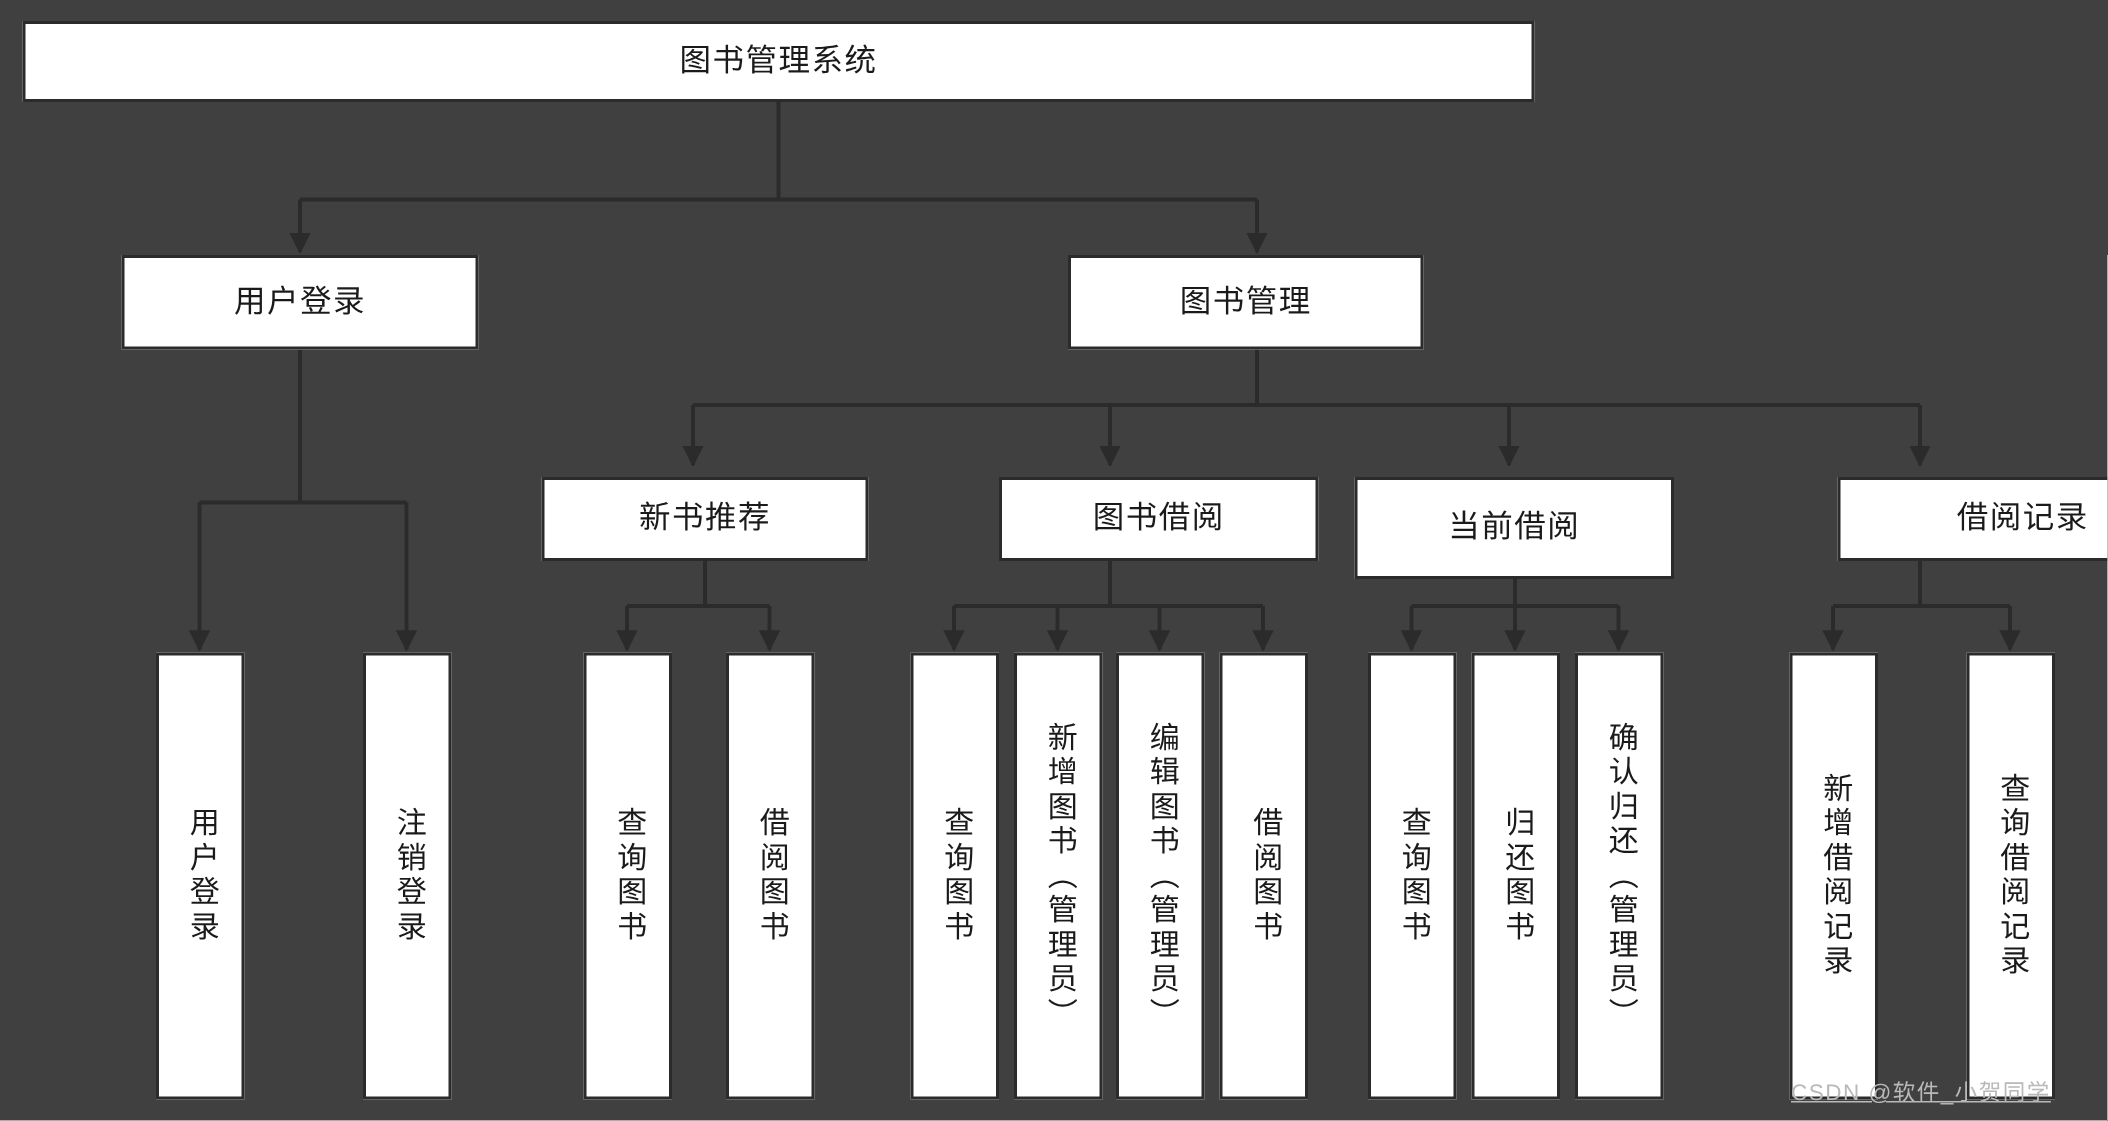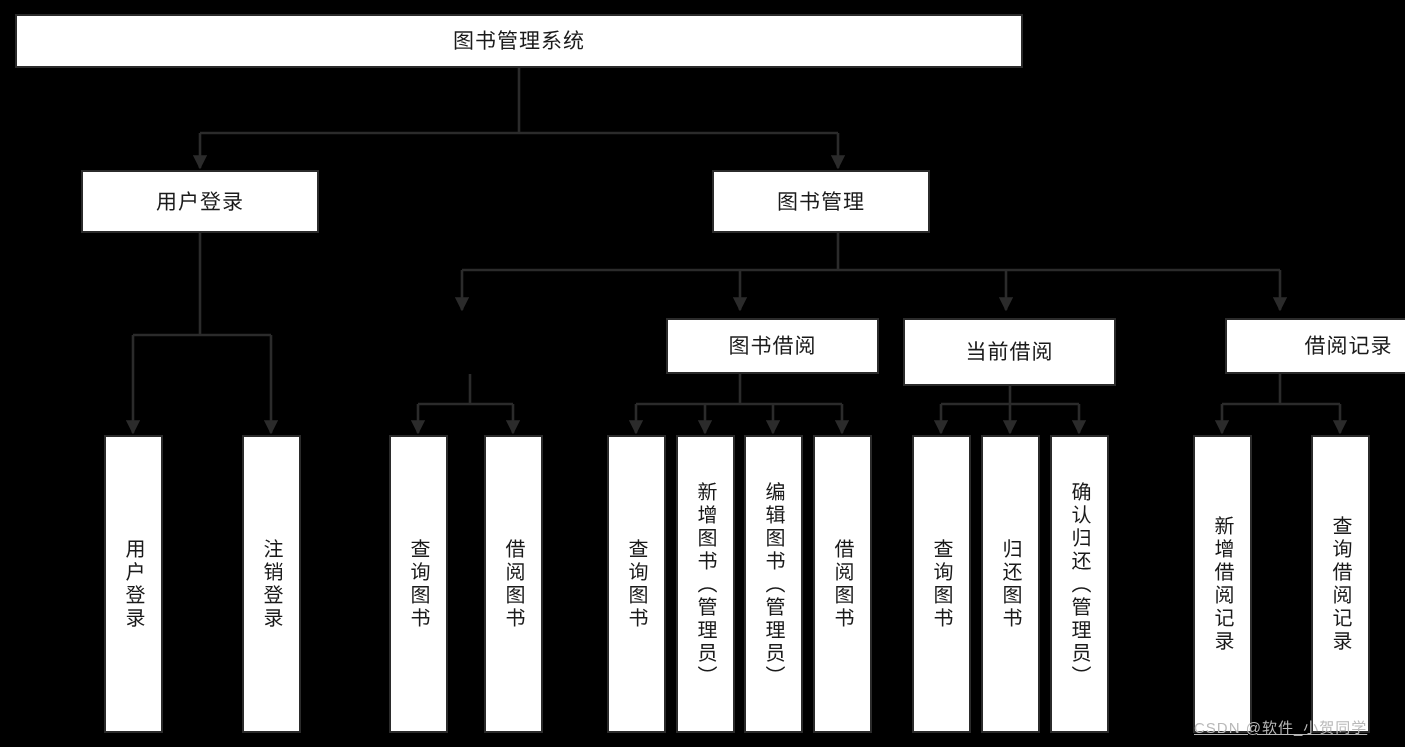--- a/index.html
+++ b/index.html
@@ -8,21 +8,21 @@
     padding: 0;
     background: #ffffff;
   }
   body {
     font-family: "Liberation Sans", "DejaVu Sans", sans-serif;
   }
   #canvas {
     position: relative;
     width: 1405px;
     height: 747px;
-    background: #000000;
+    background: #404040;
     overflow: hidden;
   }
   #edges {
     position: absolute;
     left: 0;
     top: 0;
     width: 1405px;
     height: 747px;
     pointer-events: none;
   }
@@ -121,24 +121,27 @@
     </g>
   </svg>
 
   <div class="node horiz" style="left:15px; top:14px; width:1008px; height:54px;">
     <span>图书管理系统</span>
   </div>
 
   <div class="node horiz" style="left:81px; top:170px; width:238px; height:63px;">
     <span>用户登录</span>
   </div>
-  <div class="node horiz" style="left:712px; top:170px; width:218px; height:63px;">
+  <div class="node horiz" style="left:712px; top:170px; width:237px; height:63px;">
     <span>图书管理</span>
   </div>
 
+  <div class="node horiz" style="left:361px; top:318px; width:218px; height:56px;">
+    <span>新书推荐</span>
+  </div>
   <div class="node horiz" style="left:666px; top:318px; width:213px; height:56px;">
     <span>图书借阅</span>
   </div>
   <div class="node horiz" style="left:903px; top:318px; width:213px; height:68px;">
     <span>当前借阅</span>
   </div>
   <div class="node horiz" style="left:1225px; top:318px; width:247px; height:56px;">
     <span>借阅记录</span>
   </div>
 

